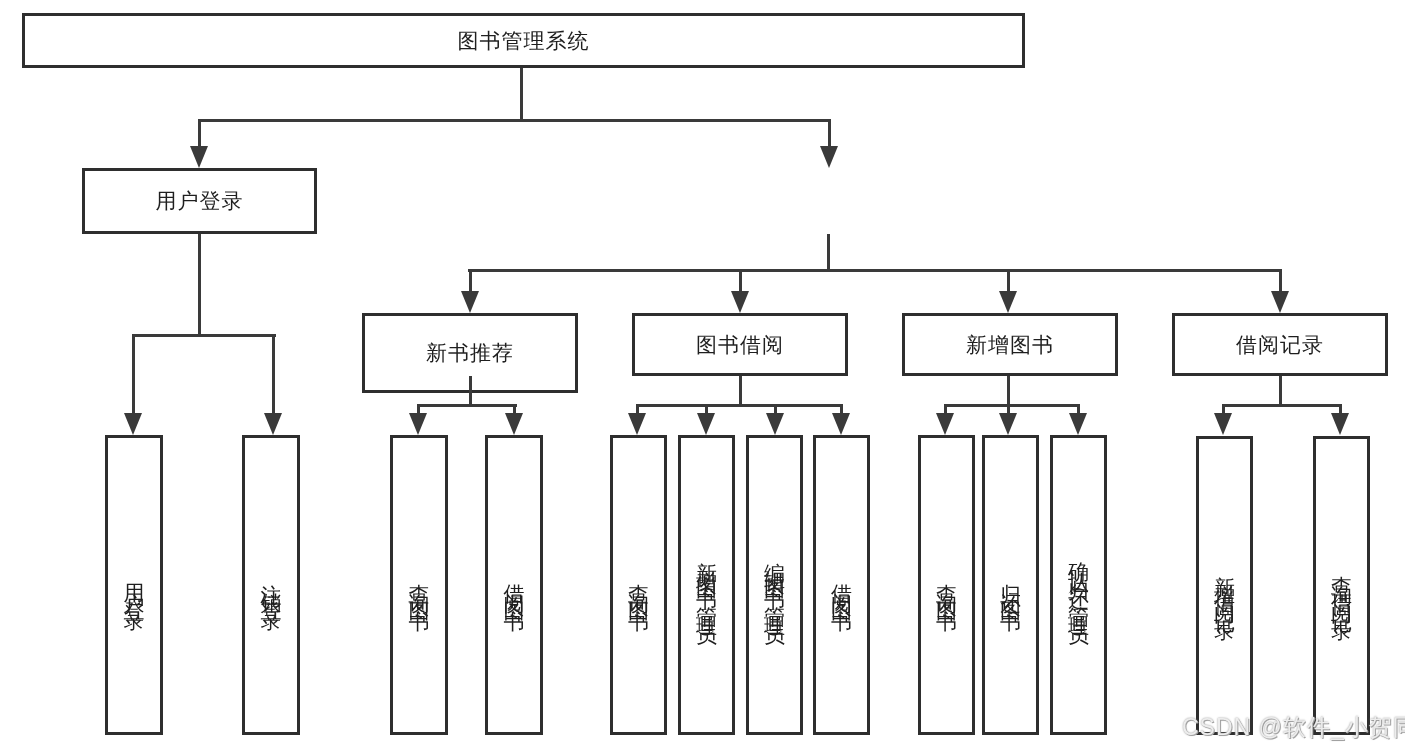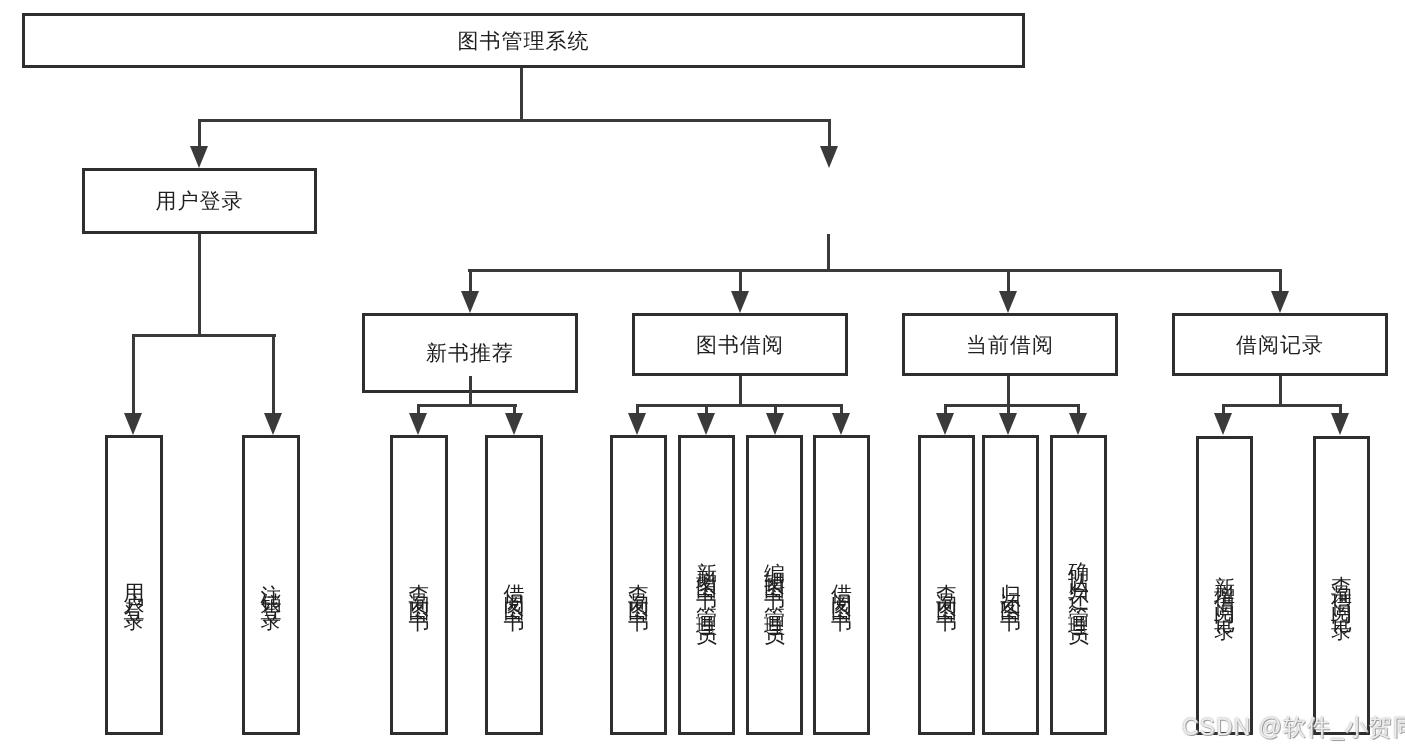--- a/index.html
+++ b/index.html
@@ -91,21 +91,21 @@
   <div class="vline" style="left:1279px;top:271px;height:20px;"></div>
   <div class="arrow" style="left:1271px;top:291px;"></div>
 
   <div class="box hnode" style="left:362px;top:313px;width:216px;height:80px;">
     <span>新书推荐</span>
   </div>
   <div class="box hnode" style="left:632px;top:313px;width:216px;height:63px;">
     <span>图书借阅</span>
   </div>
   <div class="box hnode" style="left:902px;top:313px;width:216px;height:63px;">
-    <span>当前借阅</span>
+    <span>新增图书</span>
   </div>
   <div class="box hnode" style="left:1172px;top:313px;width:216px;height:63px;">
     <span>借阅记录</span>
   </div>
 
   <div class="vline" style="left:469px;top:376px;height:30px;"></div>
   <div class="hline" style="left:417px;top:404px;width:100px;"></div>
   <div class="vline" style="left:417px;top:406px;height:8px;"></div>
   <div class="arrow" style="left:409px;top:413px;"></div>
   <div class="vline" style="left:513px;top:406px;height:8px;"></div>

